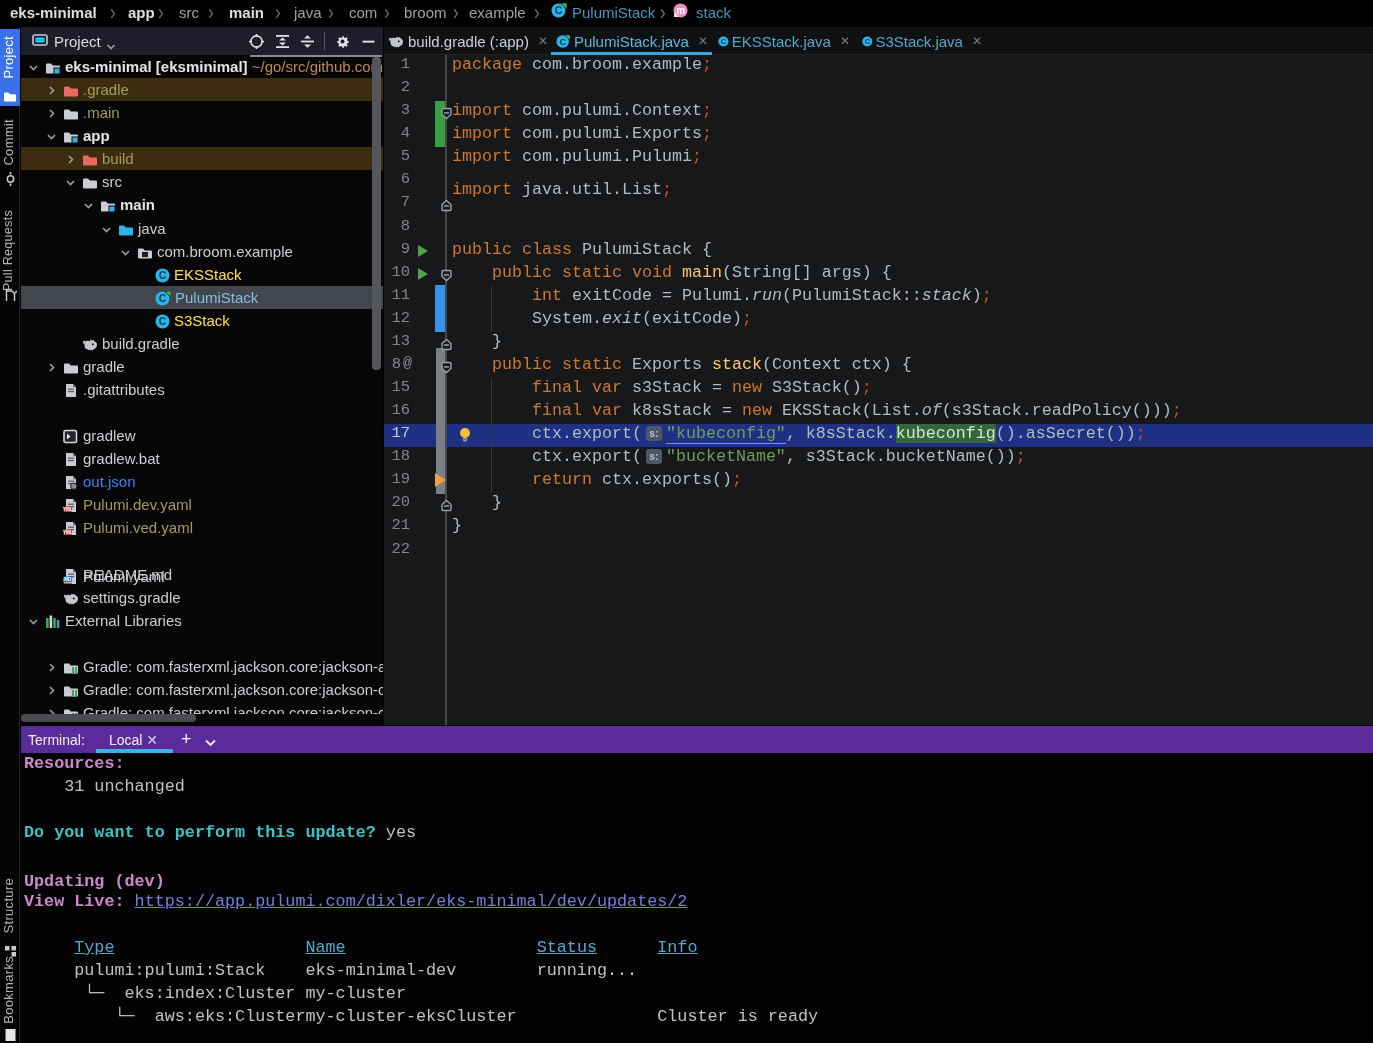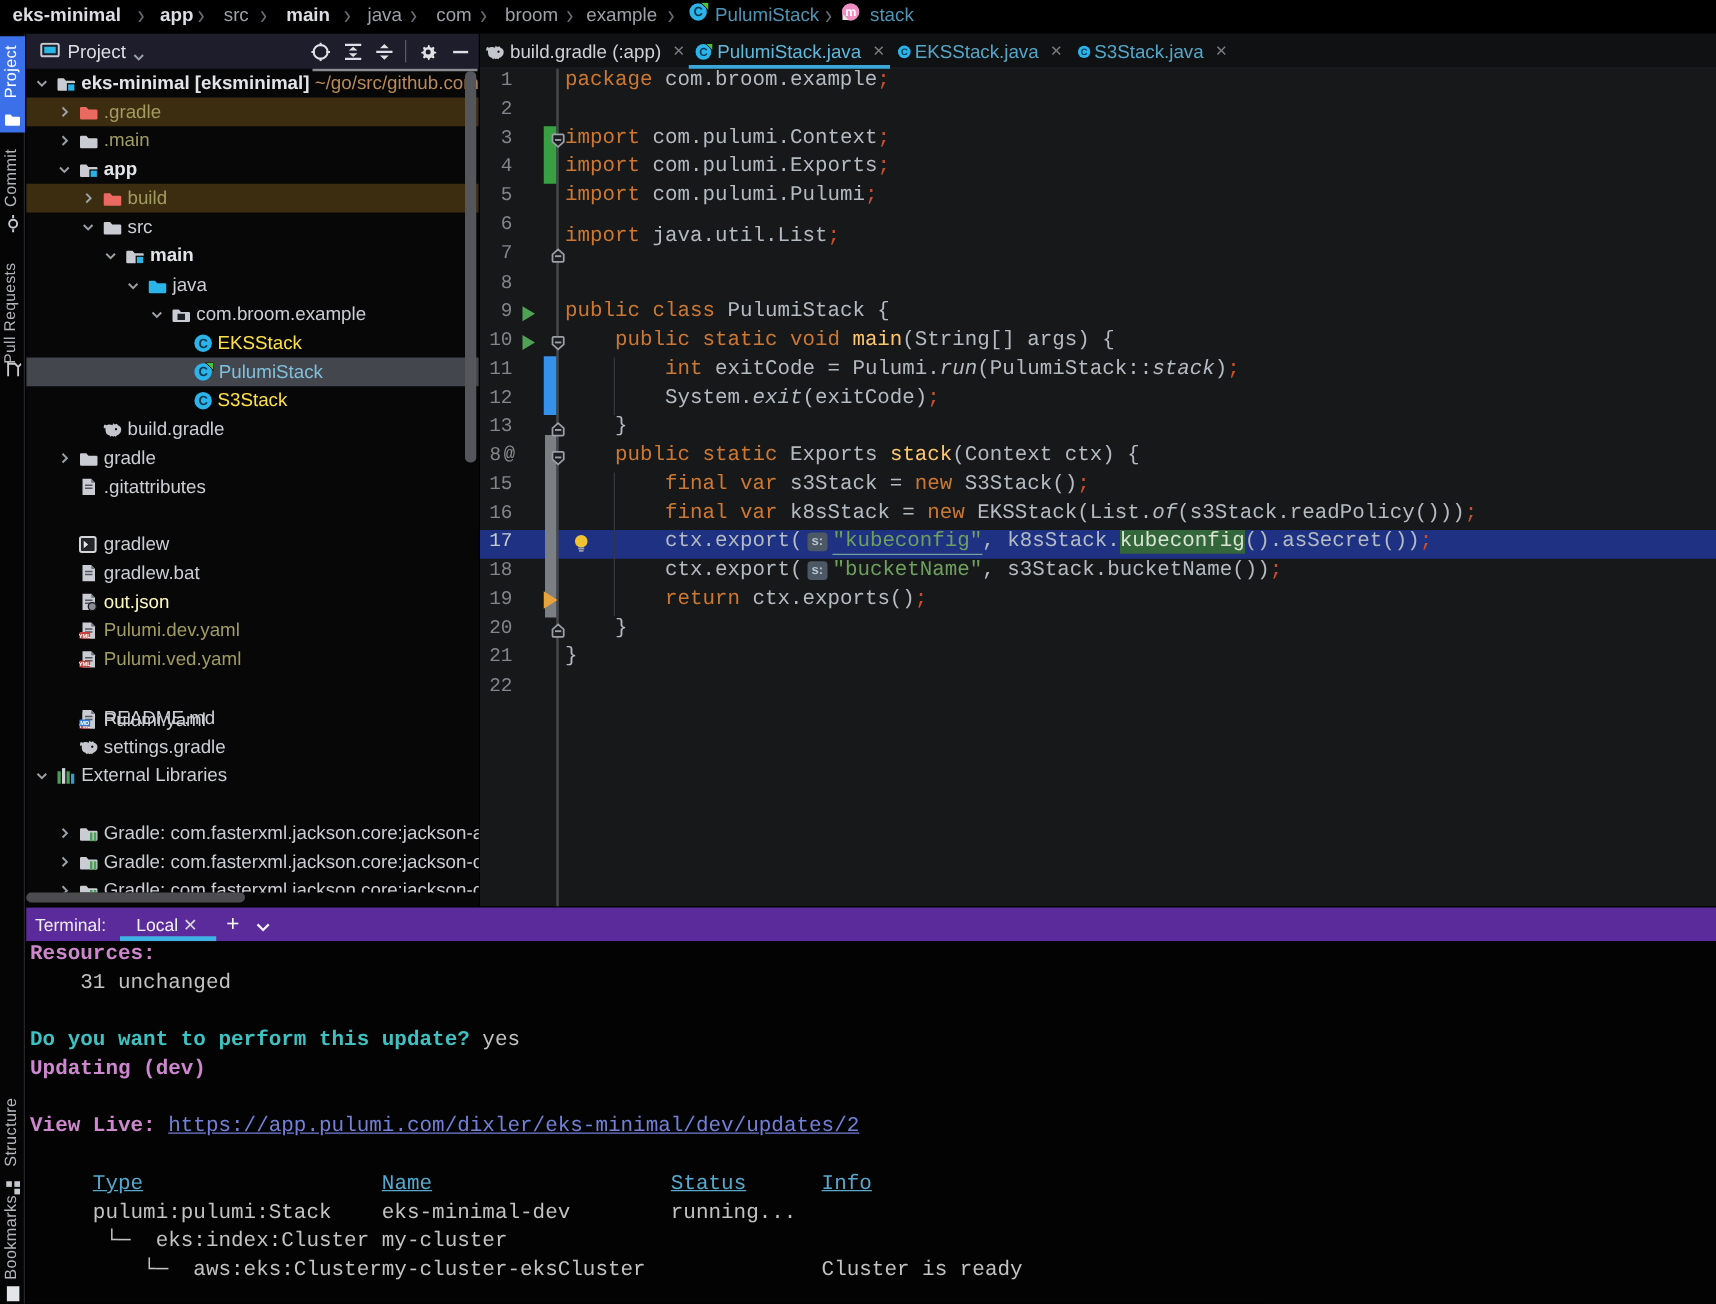--- a/index.html
+++ b/index.html
@@ -11,21 +11,21 @@
 .bc { color:#4e94b5; }
 #stripe { position:absolute; left:0; top:27px; width:20px; height:1016px; background:#050506; border-right:1px solid #26262a; }
 .vlabel { position:absolute; left:1px; width:18px; font-size:13px; color:#b2b5ba; writing-mode:vertical-rl; transform:rotate(180deg); letter-spacing:0.3px; }
 #ppanel { position:absolute; left:21px; top:27px; width:362px; height:698px; background:#070708; overflow:hidden; }
 #treerows { position:absolute; left:21px; top:27px; width:362px; height:687px; overflow:hidden; }
 #phead { position:absolute; left:21px; top:27px; width:362px; height:28px; background:#1d1d2c; }
 .trow { position:absolute; left:0; width:362px; height:23.07px; line-height:23.07px; white-space:nowrap; font-size:15px; }
 .t-b { color:#e2e4e8; font-weight:bold; }
 .t-w { color:#ccced4; }
 .t-olive { color:#a19c60; }
-.t-red { color:#fef9c3; }
+.t-red { color:#3b82f6; }
 .t-cls { color:#fde047; }
 .t-clsb { color:#7fc0dc; }
 .t-path { color:#b98a58; }
 #editor { position:absolute; left:384px; top:27px; width:989px; height:698px; background:#17181a; }
 #tabbar { position:absolute; left:384px; top:27px; width:989px; height:28px; background:#101113; border-bottom:1px solid #1f2124; }
 .tab { position:absolute; top:27px; height:28px; display:flex; align-items:center; font-size:15px; white-space:nowrap; }
 .x { color:#787d83; font-size:12px; margin-left:9px; }
 .lnum { position:absolute; left:383px; height:23.07px; line-height:23.07px; text-align:right;
   font:15.5px "Liberation Mono",monospace; }
 .cline { position:absolute; left:452px; height:23.07px; line-height:23.07px; white-space:pre;
@@ -436,18 +436,18 @@
 <div style="position:absolute;left:109px;top:730px;font:14px 'Liberation Sans',sans-serif;color:#f2f3f5;line-height:20px">Local <span style="color:#d5d8db">✕</span></div>
 <div style="position:absolute;left:96px;top:749px;width:77px;height:3.5px;background:#3fb1e3"></div>
 <div style="position:absolute;left:181px;top:729px;font:18px 'Liberation Sans',sans-serif;color:#f2f3f5;line-height:21px">+</div>
 <div style="position:absolute;left:204px;top:734px"><svg width="13" height="10" viewBox="0 0 13 10" style="">
       <path d="M2,2.5 L6.5,7 L11,2.5" stroke="#f2f3f5" stroke-width="1.8" fill="none"></path>
     </svg></div>
 <div id="term"></div>
 <div class="trm" style="top:754px"><span class="tb tpink">Resources:</span></div>
 <div class="trm" style="top:777px"><span class="tw">    31 unchanged</span></div>
 <div class="trm" style="top:823px"><span class="tb tteal">Do you want to perform this update?</span><span class="tw"> yes</span></div>
-<div class="trm" style="top:846px"><span class="tb tpink">Updating (dev)</span></div>
+<div class="trm" style="top:872px"><span class="tb tpink">Updating (dev)</span></div>
 <div class="trm" style="top:892px"><span class="tb tpink">View Live: </span><span class="tlink">https://app.pulumi.com/dixler/eks-minimal/dev/updates/2</span></div>
 <div class="trm" style="top:938px"><span class="tw">     </span><span class="thead">Type</span><span class="tw">                   </span><span class="thead">Name</span><span class="tw">                   </span><span class="thead">Status</span><span class="tw">      </span><span class="thead">Info</span></div>
 <div class="trm" style="top:961px"><span class="tw">     pulumi:pulumi:Stack    eks-minimal-dev        running...</span></div>
 <div class="trm" style="top:984px"><span class="tw">      └─  eks:index:Cluster my-cluster</span></div>
 <div class="trm" style="top:1007px"><span class="tw">         └─  aws:eks:Clustermy-cluster-eksCluster              Cluster is ready</span></div>
 
 </body></html>

